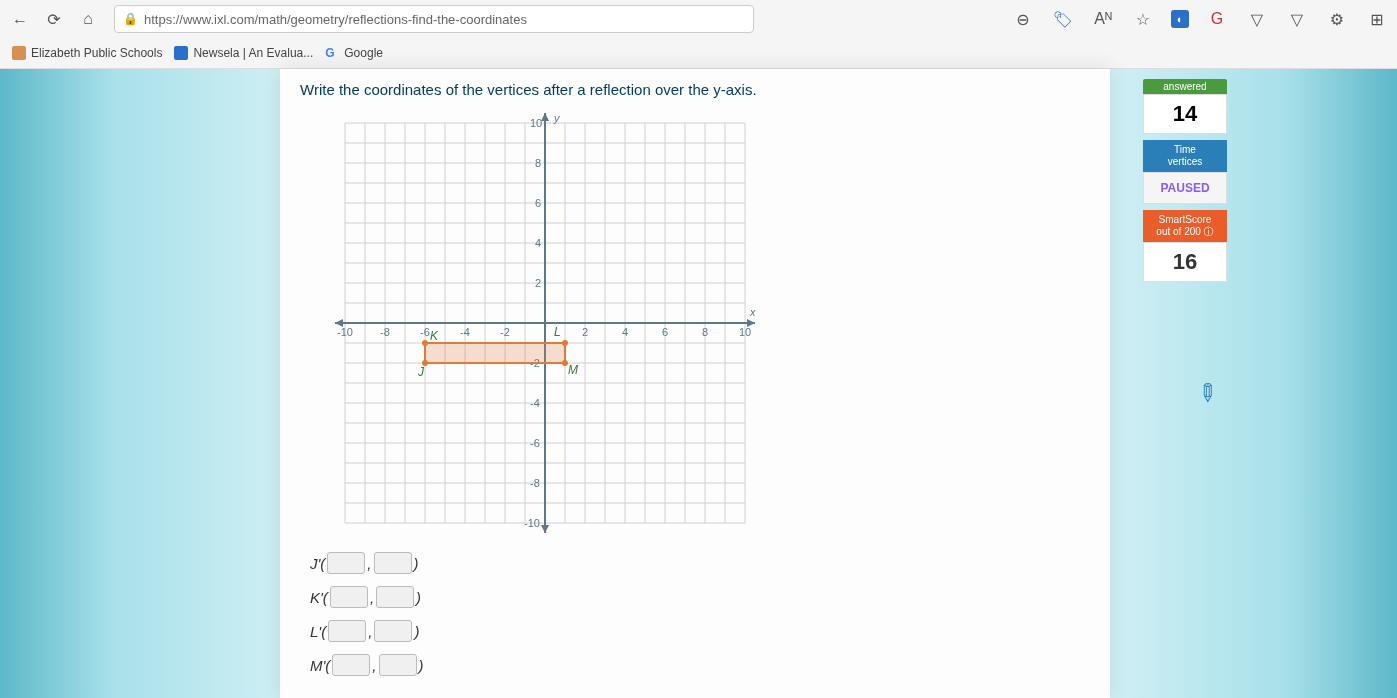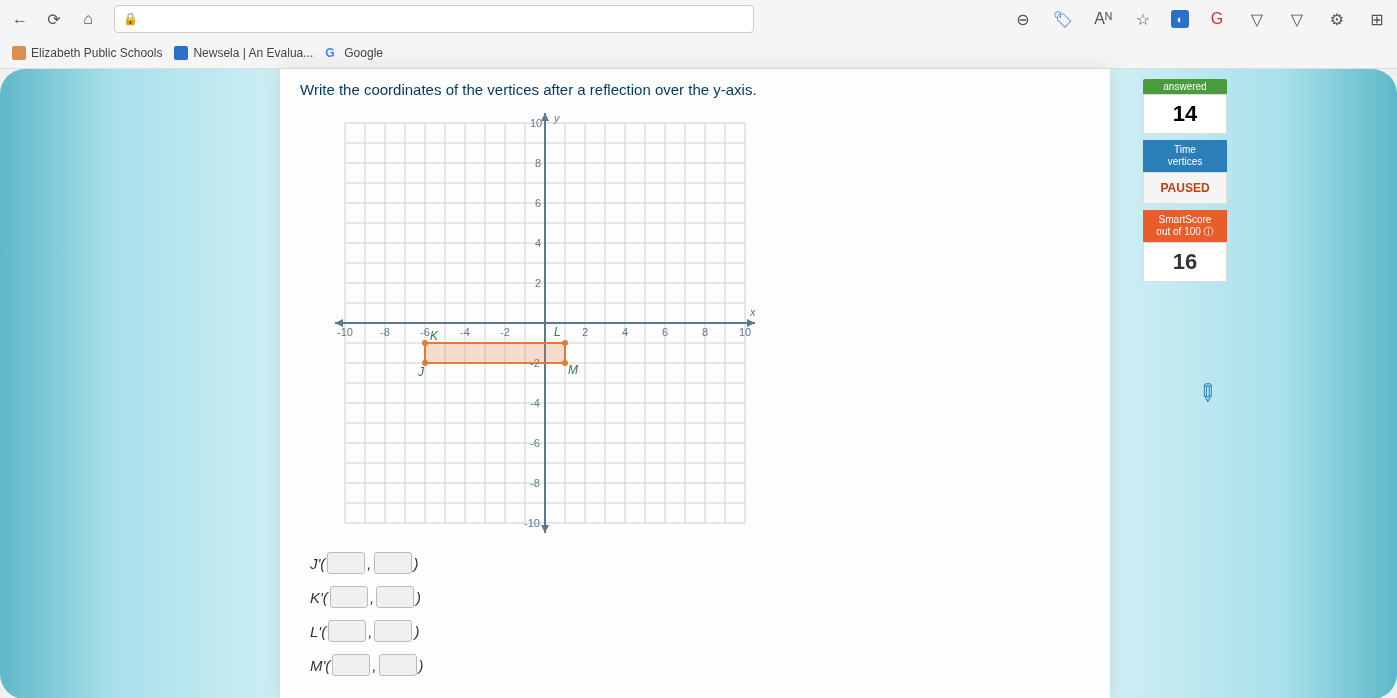--- a/index.html
+++ b/index.html
@@ -70,21 +70,20 @@
   .bm-icon {
     width: 14px;
     height: 14px;
     display: inline-block;
   }
   .content-area {
     display: flex;
     height: calc(100% - 68px);
     background: linear-gradient(to right, #5db8c9 0%, #a8e0ea 8%, #e8f8fb 28%, #e8f8fb 72%, #a8e0ea 92%, #5db8c9 100%);
     position: relative;
-    border-radius: 25px;
   }
   .main-panel {
     margin-left: 280px;
     width: 830px;
     background: #fdfdfd;
     padding: 12px 20px 20px 20px;
     box-shadow: 0 0 20px rgba(0,0,0,0.1);
     position: relative;
     height: 100%;
   }
@@ -148,21 +147,21 @@
     background: #2a7fb8;
     color: #fff;
     font-size: 10px;
     text-align: center;
     padding: 4px 0;
     line-height: 1.2;
   }
   .side-paused {
     background: #f5f5f5;
     border: 1px solid #ddd;
-    color: #c2410c;
+    color: #8b5cf6;
     font-size: 12px;
     text-align: center;
     padding: 8px 0;
     font-weight: bold;
   }
   .side-smart {
     background: #e85d2a;
     color: #fff;
     font-size: 10px;
     text-align: center;
@@ -191,20 +190,21 @@
 </head>
 <body>
 
 <div class="browser-chrome">
   <div class="toolbar">
     <div class="icon-btn">←</div>
     <div class="icon-btn">⟳</div>
     <div class="icon-btn">⌂</div>
     <div class="url-bar">
       <span class="lock">🔒</span>
+      <span>https://www.ixl.com/math/geometry/reflections-find-the-coordinates</span>
     </div>
     <div class="right-icons">
       <div class="icon-btn">⊖</div>
       <div class="icon-btn" style="color:#2a6fc9">🏷</div>
       <div class="icon-btn">Aᴺ</div>
       <div class="icon-btn">☆</div>
       <div class="icon-btn" style="background:#2a6fc9;color:#fff;border-radius:3px;width:18px;height:18px;font-size:11px">◐</div>
       <div class="icon-btn" style="color:#c33">G</div>
       <div class="icon-btn">▽</div>
       <div class="icon-btn">▽</div>
@@ -361,19 +361,19 @@
     <div class="side-value">14</div>
     <div class="gap"></div>
     <div class="side-time">
       <div>Time</div>
       <div>vertices</div>
     </div>
     <div class="side-paused">PAUSED</div>
     <div class="gap"></div>
     <div class="side-smart">
       <div>SmartScore</div>
-      <div>out of 100 ⓘ</div>
+      <div>out of 200 ⓘ</div>
     </div>
     <div class="side-score">16</div>
   </div>
 
   <div class="pencil">✎</div>
 </div>
 
 </body></html>

